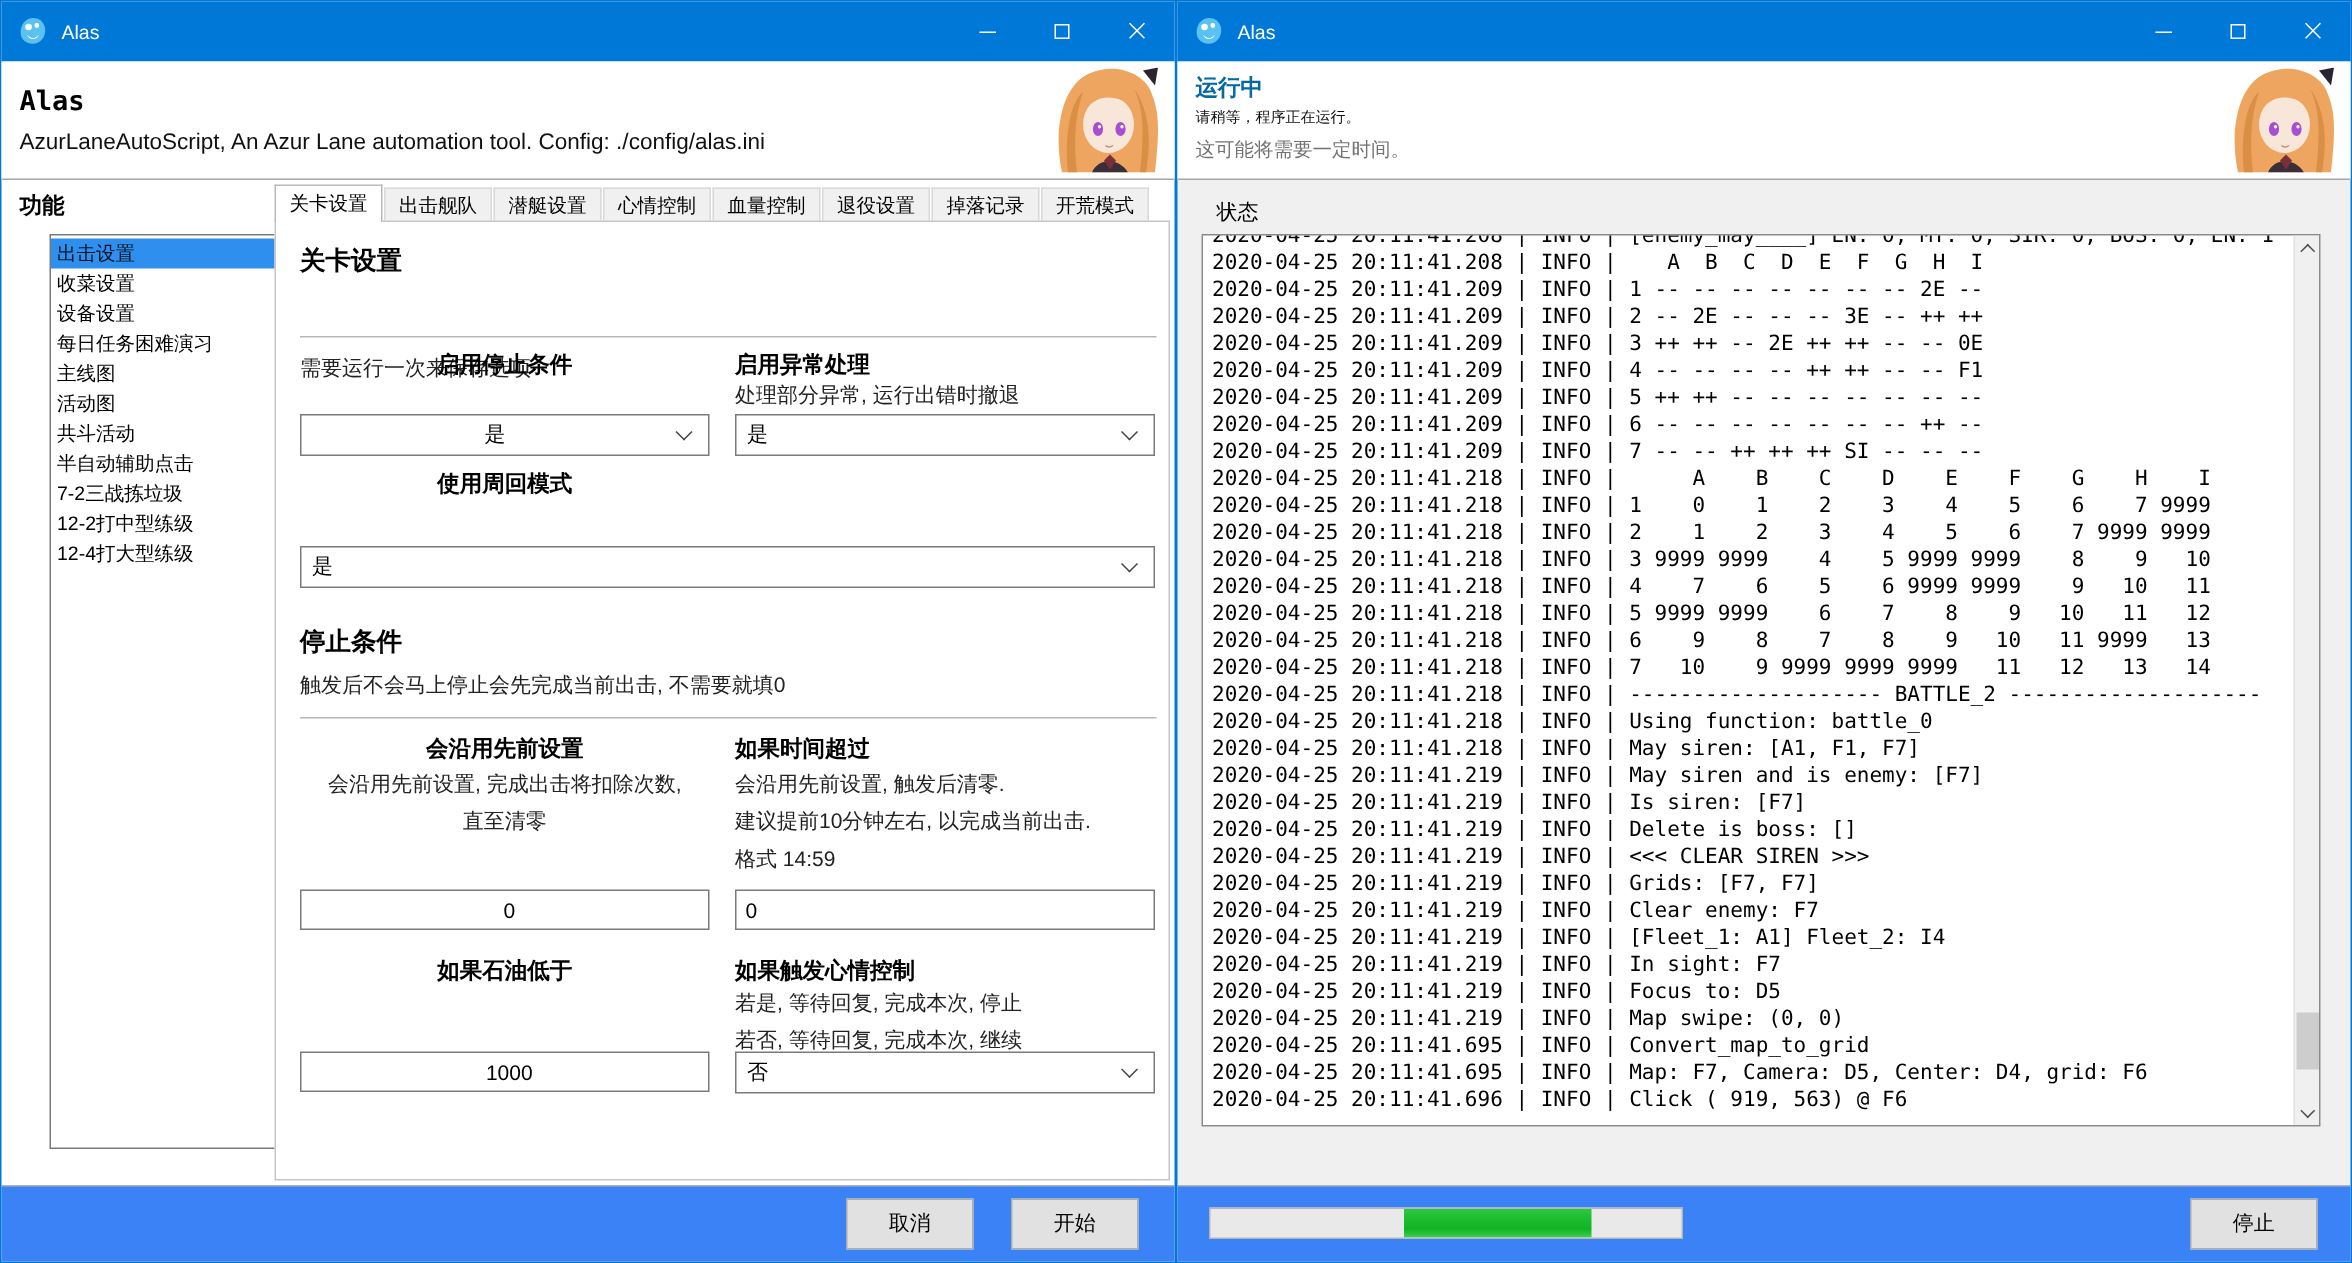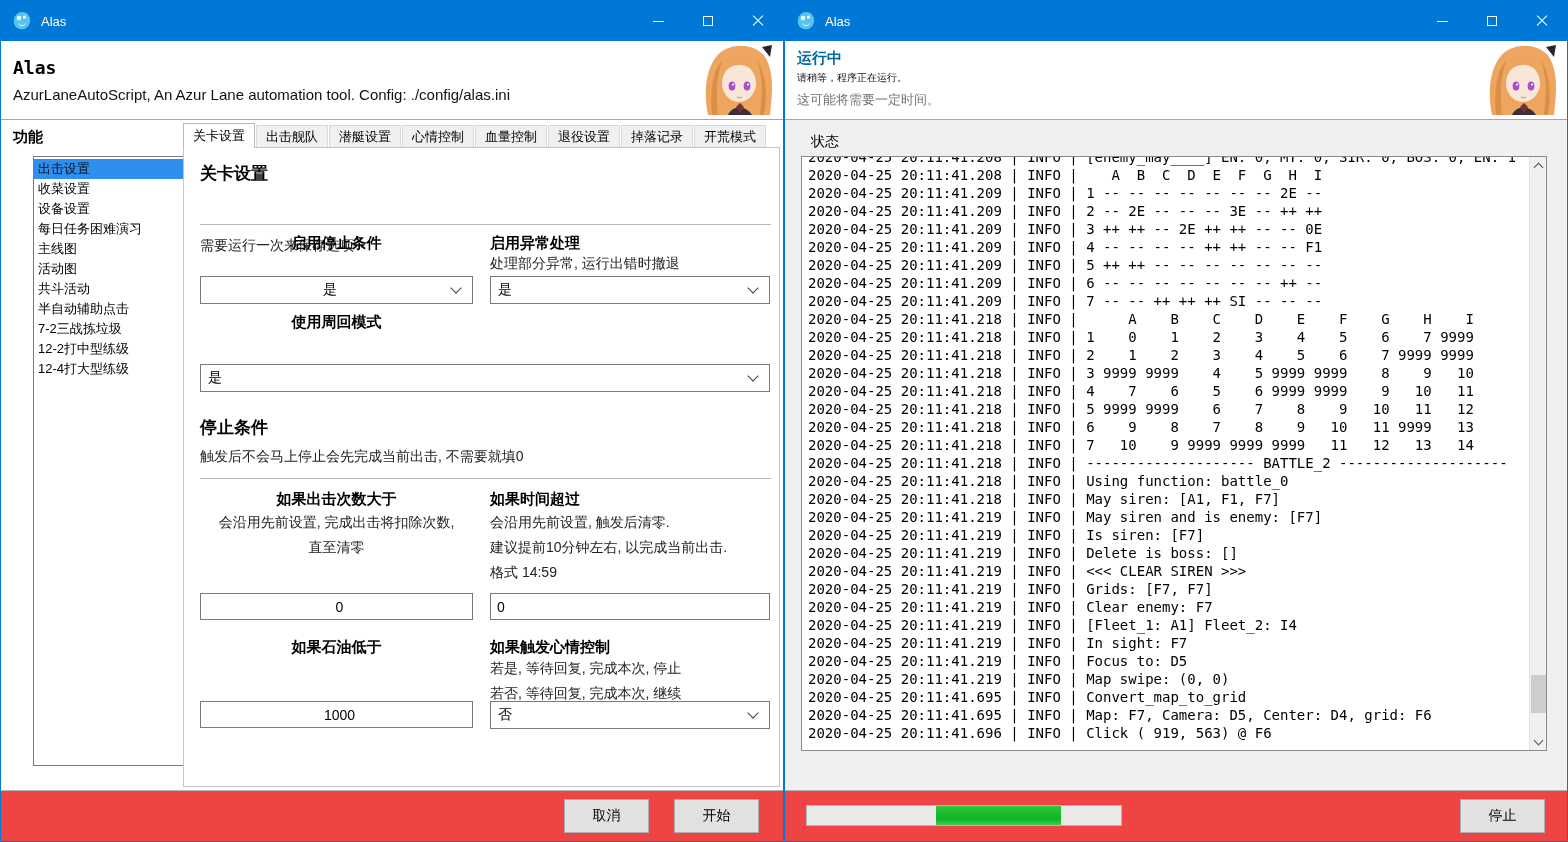--- a/index.html
+++ b/index.html
@@ -49,21 +49,21 @@
   .col-l { left:16px; width:273px;text-align:center; }
   .col-r { left:306px; width:280px; }
   .abs { position:absolute; }
   .field-label { font-size:15px; font-weight:bold; color:#000; white-space:nowrap; }
   .field-desc { font-size:14px; color:#222; line-height:25px; white-space:nowrap; }
   .combo { position:absolute; height:28px; background:#fff; border:1px solid #7a7a7a; display:flex; align-items:center; }
   .combo-val { font-size:14px; color:#000; padding-left:7px; flex:1; }
   .chev { width:8px; height:8px; border-right:1.4px solid #444; border-bottom:1.4px solid #444; transform:rotate(45deg); margin-right:12px; margin-top:-4px; }
   .tinput { position:absolute; height:27px; background:#fff; border:1px solid #7a7a7a; font-size:14px; color:#000; padding-left:6px; font-family:"Liberation Sans","DejaVu Sans",sans-serif; }
 
-  .footerbar { position:absolute; left:0; right:0; top:789px; bottom:0; background:#ef4444; border-top:1px solid #b3b3b3; }
+  .footerbar { position:absolute; left:0; right:0; top:789px; bottom:0; background:#3b82f6; border-top:1px solid #b3b3b3; }
   .btn { position:absolute; top:8px; width:85px; height:34px; background:#e1e1e1; border:1px solid #adadad; font-size:14px; color:#000; display:flex; align-items:center; justify-content:center; }
 
   
   .status-label { position:absolute; left:26px; top:132px; font-size:14px; color:#000; }
   .logbox { position:absolute; left:16px; top:155px; width:746px; height:595px; background:#fff; border:1px solid #8a8a8a; overflow:hidden; }
   .log-content { position:absolute; left:6px; top:-9px; right:18px; white-space:pre; font-family:"DejaVu Sans Mono","Liberation Mono",monospace; font-size:14px; line-height:18px; color:#000; }
   .log-line { height:18px; }
   .vscroll { position:absolute; top:0; right:0; width:17px; height:100%; background:#f0f0f0; border-left:1px solid #e2e2e2; }
   .vs-btn { position:absolute; left:0; width:17px; height:17px; display:flex; align-items:center; justify-content:center; }
   .vs-up { top:0; } .vs-down { bottom:0; }
@@ -168,21 +168,21 @@
       <div class="abs col-l field-label" style="top:165px">使用周回模式</div>
       <div class="combo" style="top:216px;left:16px;width:570px">
         <span class="combo-val">是</span>
         <span class="chev"></span>
       </div>
 
       <div class="abs p-title" style="top:268px;left:16px">停止条件</div>
       <div class="abs field-desc" style="top:296px;left:16px">触发后不会马上停止会先完成当前出击, 不需要就填0</div>
       <div class="hr" style="top:330px"></div>
 
-      <div class="abs col-l field-label" style="top:342px">如果出击次数大于</div>
+      <div class="abs col-l field-label" style="top:342px">会沿用先前设置</div>
       <div class="abs col-r field-label" style="top:342px">如果时间超过</div>
       <div class="abs col-l field-desc" style="top:362px">
         <div>会沿用先前设置, 完成出击将扣除次数,</div>
         <div>直至清零</div>
       </div>
       <div class="abs col-r field-desc" style="top:362px">
         <div>会沿用先前设置, 触发后清零.</div>
         <div>建议提前10分钟左右, 以完成当前出击.</div>
         <div>格式 14:59</div>
       </div>

